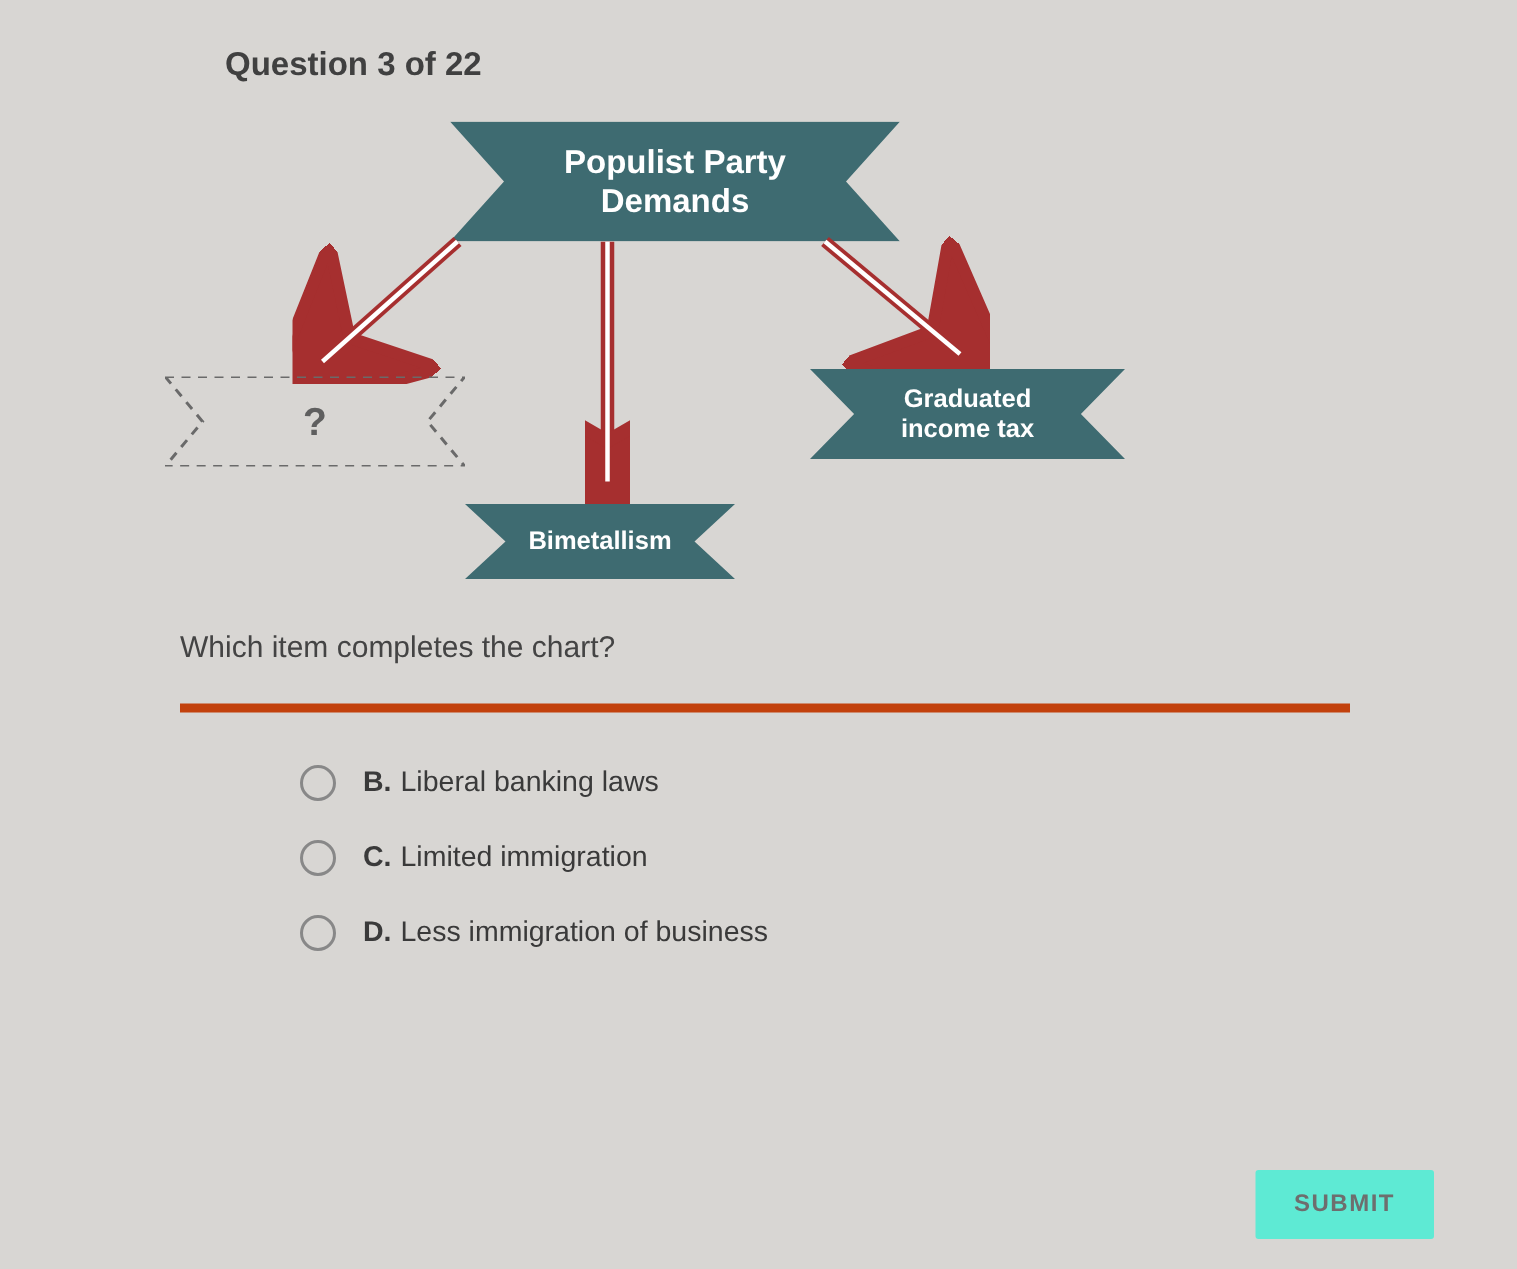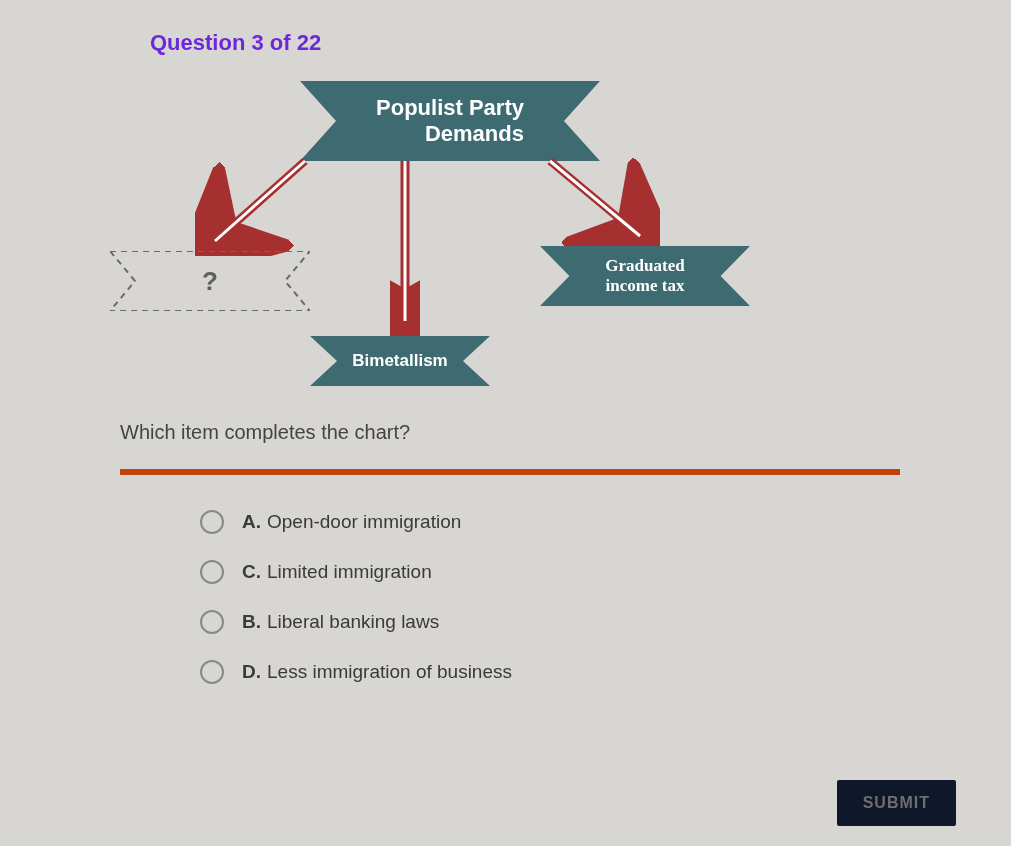--- a/index.html
+++ b/index.html
@@ -9,21 +9,21 @@
     width: 1011px;
     height: 846px;
     padding: 30px 60px 0 150px;
     position: relative;
     color: #3a3a3a;
   }
   .question-header {
     font-size: 22px;
     font-weight: bold;
     margin-bottom: 25px;
-    color: #6d28d9;
+    color: #404040;
   }
   .diagram {
     position: relative;
     width: 640px;
     height: 330px;
     margin-left: -40px;
   }
   
   .banner {
     position: absolute;
@@ -102,40 +102,40 @@
   }
   .option-label {
     font-size: 19px;
     color: #3a3a3a;
   }
   .option-label .letter { font-weight: bold; margin-right: 6px; }
   .submit-btn {
     position: absolute;
     right: 55px;
     bottom: 20px;
-    background: #0f172a;
+    background: #5eead4;
     color: #6e6e6e;
     border: none;
     padding: 14px 26px;
     font-size: 16px;
     letter-spacing: 1px;
     font-weight: 600;
     cursor: pointer;
     border-radius: 2px;
   }
 </style>
 </head>
 <body>
 
 <div class="question-header">Question 3 of 22</div>
 
 <div class="diagram">
 
   <div class="banner banner-main">
-    <span style="white-space:pre-line;text-align:right;">Populist Party
+    <span style="white-space:pre-line;">Populist Party
 Demands</span>
   </div>
 
   <svg class="arrow" style="left:85px; top:75px; width:120px; height:100px;" viewBox="0 0 120 100">
     <defs>
       <marker id="ahL" markerWidth="14" markerHeight="14" refX="7" refY="7" orient="auto">
         <path d="M0,0 L14,7 L0,14 L4,7 Z" fill="#a62f2f" stroke="#a62f2f"></path>
       </marker>
     </defs>
     <line x1="110" y1="5" x2="20" y2="85" stroke="#a62f2f" stroke-width="8" marker-end="url(#ahL)"></line>
@@ -163,52 +163,46 @@
   </svg>
 
   <div class="banner-unknown">
     <svg viewBox="0 0 200 60" preserveAspectRatio="none">
       <polygon points="0,0 200,0 175,30 200,60 0,60 25,30" fill="none" stroke="#6a6a6a" stroke-width="2" stroke-dasharray="6,5"></polygon>
     </svg>
     <span style="position:relative;">?</span>
   </div>
 
   <div class="banner banner-right">
-    <span style="white-space:pre-line;font-family:Liberation Serif, serif;">Graduated
+    <span style="white-space:pre-line;">Graduated
 income tax</span>
   </div>
 
   <div class="banner banner-bottom">
     <span>Bimetallism</span>
   </div>
 
 </div>
 
 <div class="question-text">Which item completes the chart?</div>
 
 <div class="options">
   <div class="option">
     <div class="radio"></div>
     <div class="option-label">
-      <span class="letter">A.</span><span>Open-door immigration</span>
+      <span class="letter">B.</span><span>Liberal banking laws</span>
     </div>
   </div>
   <div class="option">
     <div class="radio"></div>
     <div class="option-label">
       <span class="letter">C.</span><span>Limited immigration</span>
     </div>
   </div>
   <div class="option">
     <div class="radio"></div>
     <div class="option-label">
-      <span class="letter">B.</span><span>Liberal banking laws</span>
-    </div>
-  </div>
-  <div class="option">
-    <div class="radio"></div>
-    <div class="option-label">
       <span class="letter">D.</span><span>Less immigration of business</span>
     </div>
   </div>
 </div>
 
 <button class="submit-btn">SUBMIT</button>
 
 </body></html>

